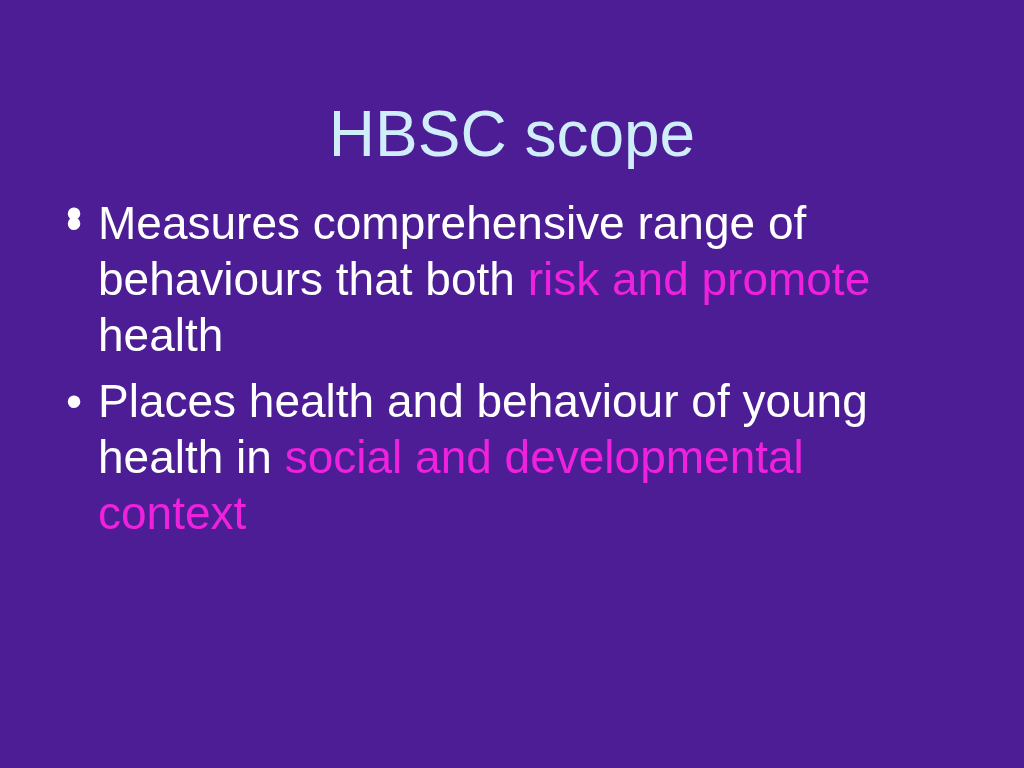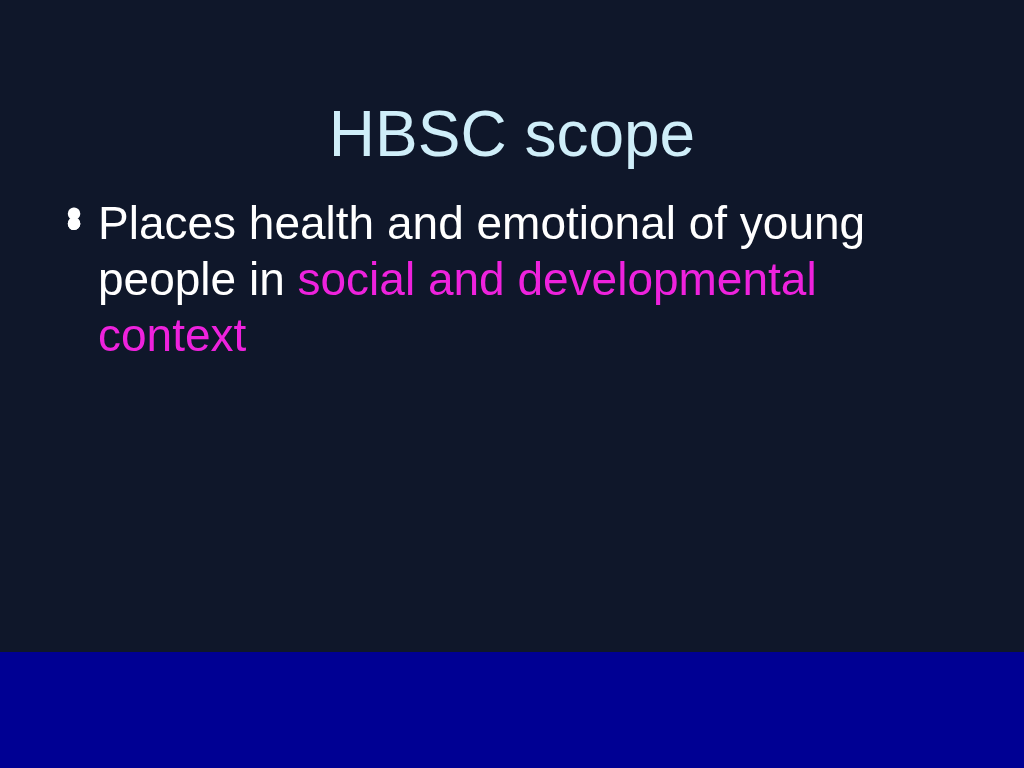--- a/index.html
+++ b/index.html
@@ -12,22 +12,22 @@
     height: 768px;
     overflow: hidden;
     background: #000093;
     font-family: "Liberation Sans", sans-serif;
     -webkit-font-smoothing: antialiased;
   }
 
   #slide {
     position: relative;
     width: 1024px;
-    height: 652px;
-    background: #0f172a;
+    height: 768px;
+    background: #4c1d95;
     box-sizing: border-box;
   }
 
   
   #slide-title {
     position: absolute;
     left: 0;
     top: 56px;
     width: 1024px;
     text-align: center;
@@ -100,23 +100,26 @@
   <h1 id="slide-title">HBSC scope</h1>
 
   <ul id="bullet-list">
 
     <li class="bullet-item b1">
       <span class="bullet-marker">•</span>
     </li>
 
     <li class="bullet-item b2">
       <span class="bullet-marker">•</span>
+      <span class="bullet-text">
+        <span class="seg-plain">Measures comprehensive range of behaviours that both </span><span class="seg-accent">risk and promote</span><span class="seg-plain"> health</span>
+      </span>
     </li>
 
     <li class="bullet-item b3">
       <span class="bullet-marker">•</span>
       <span class="bullet-text">
-        <span class="seg-plain">Places health and emotional of young people in </span><span class="seg-accent">social and developmental context</span>
+        <span class="seg-plain">Places health and behaviour of young health in </span><span class="seg-accent">social and developmental context</span>
       </span>
     </li>
 
   </ul>
 </div>
 
 </body></html>

